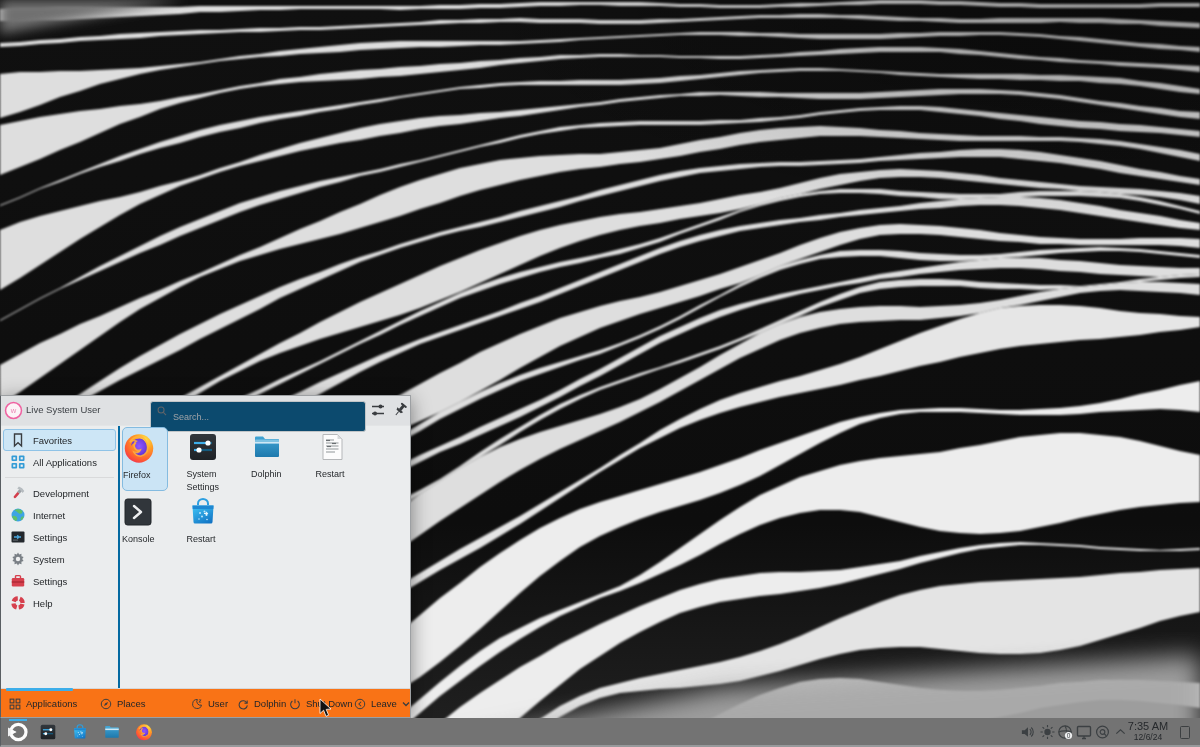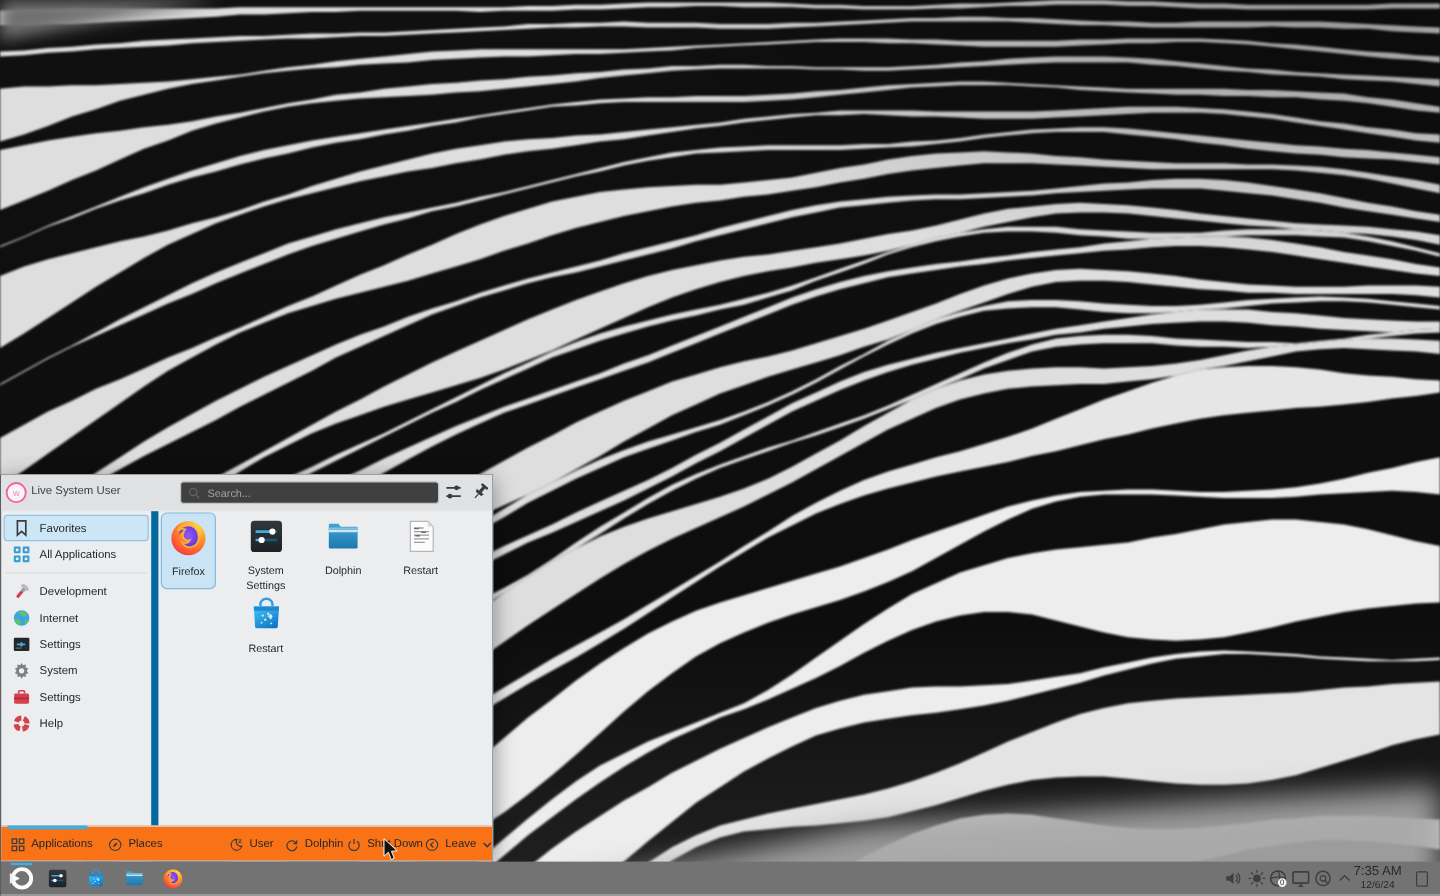--- a/index.html
+++ b/index.html
@@ -2,32 +2,32 @@
 <html><head><meta charset="utf-8"><style>
 *{margin:0;padding:0;box-sizing:border-box}
 html,body{width:1200px;height:747px;overflow:hidden}
 body{font-family:"Liberation Sans",sans-serif;position:relative;background:#111}
 #wall{position:absolute;left:0;top:0;width:1200px;height:747px}
 
 #menu{position:absolute;left:0;top:395px;width:411px;height:323px;background:#ebedee;border:1px solid #9da0a3;border-left:1px solid #595e62;box-shadow:0 4px 18px rgba(0,0,0,.45);display:flex;flex-direction:column;color:#232629}
 #mhead{height:29px;display:flex;align-items:center;position:relative;flex:0 0 auto;background:#dfe1e3}
 #avatar{position:absolute;left:3px;top:5px;width:19px;height:19px}
 #uname{position:absolute;left:25px;top:8px;font-size:9.5px;color:#3b3f44}
-#search{position:absolute;left:149px;top:5px;width:216px;height:19px;background:#404040;border:1px solid #c1c5c7;border-radius:3px;display:flex;align-items:center}
+#search{position:absolute;left:149px;top:5px;width:216px;height:31px;background:#0c4a6e;border:1px solid #c1c5c7;border-radius:3px;display:flex;align-items:center}
 #search span{color:#9fa3a7;font-size:9px;margin-left:22px}
 .hicon{position:absolute;top:6px;width:16px;height:16px}
 #mbody{flex:1;display:flex;min-height:0;border-top:1px solid #e3e5e6}
-#sidebar{width:131px;border-right:6px solid #0369a1;padding-top:3px;flex:0 0 auto}
+#sidebar{width:119px;border-right:2px solid #0369a1;padding-top:3px;flex:0 0 auto}
 .srow{height:22px;display:flex;align-items:center;margin:0 2px;border-radius:3px;border:1px solid transparent}
 .srow.sel{background:#cde6f6;border-color:#8fc3e7}
 .srow .si{width:16px;height:16px;margin-left:6px;flex:0 0 auto}
 .srow span{margin-left:7px;font-size:9.5px;white-space:nowrap}
 .ssep{height:1px;background:#d9dadb;margin:4px 4px 4px 4px}
 #grid{position:relative;flex:1}
-.cell{position:absolute;width:46px;height:64px;border-radius:5px;text-align:center}
+.cell{position:absolute;width:46px;height:64px;border-radius:5px;text-align:left}
 .cell.sel{background:#cbe4f5;border:1px solid #84bbe0}
 .cell .ci{margin:4px auto 0;width:32px;height:32px}
 .cell .cl{font-size:9px;line-height:13px;margin-top:1px;color:#26292c}
 #mfoot{flex:0 0 auto;height:29px;border-top:1px solid #d6d7d8;position:relative;font-size:9.5px;background:#f97316}
 #ftab{position:absolute;left:5px;top:-1px;width:67px;height:3px;background:#3daee9;border-radius:1px}
 .fitem{position:absolute;top:0;height:29px;display:flex;align-items:center}
 .fitem .fi{width:12px;height:12px;margin-right:5px}
 
 #bar{position:absolute;left:0;top:718px;width:1200px;height:29px;background:#737373;border-bottom:2px solid #97999b;border-left:1px solid #595e62}
 #bar .tb{position:absolute;top:50%;transform:translateY(-50%)}
@@ -246,20 +246,25 @@
               <path d="M10 15 H22.5"></path>
               <path d="M10 18 H22.5"></path>
               <path d="M10 21 H19"></path>
             </g>
 <g stroke="#6b6f72" stroke-width="1.2">
               <path d="M10 9.5 H14"></path>
               <path d="M16 12.5 H20"></path>
               <path d="M11 15.5 H15"></path>
             </g>
 </svg><div class="cl">Restart</div></div>
+   <div class="cell" style="left:2px;top:65.5px"><svg class="ci" viewBox="0 0 32 32">
+<rect x="3" y="3" width="26" height="26" rx="2.5" fill="#31363b"></rect>
+<rect x="3" y="3" width="26" height="26" rx="2.5" fill="none" stroke="#22262a" stroke-width="1"></rect>
+<path d="M12 10 L19 16 L12 22" fill="none" stroke="#eff0f1" stroke-width="2.4" stroke-linecap="round" stroke-linejoin="round"></path>
+</svg><div class="cl">Konsole</div></div>
    <div class="cell" style="left:66.5px;top:65.5px"><svg class="ci" viewBox="0 0 32 32">
 <defs>
               <linearGradient id="dcg" x1="0.2" y1="0" x2="0.8" y2="1">
                 <stop offset="0" stop-color="#3ec1f3"></stop>
                 <stop offset="1" stop-color="#1173c4"></stop>
               </linearGradient>
             </defs>
 <path d="M11 9 V7.5 A5 4.5 0 0 1 21 7.5 V9" fill="none" stroke="#2d9fe0" stroke-width="2"></path>
 <path d="M5.5 9.5 H26.5 L25.5 26 Q25.4 27.5 24 27.5 H8 Q6.6 27.5 6.5 26 Z" fill="url(#dcg)"></path>
 <path d="M5.5 9.5 H26.5 L26.3 13 H5.7 Z" fill="#1e88d2"></path>
@@ -281,21 +286,21 @@
         <svg class="fi" viewBox="0 0 16 16">
           <g fill="none" stroke="#3a3d40" stroke-width="1.4">
             <rect x="1.5" y="1.5" width="5" height="5"></rect>
             <rect x="9.5" y="1.5" width="5" height="5"></rect>
             <rect x="1.5" y="9.5" width="5" height="5"></rect>
             <rect x="9.5" y="9.5" width="5" height="5"></rect>
           </g>
         </svg>
         <span>Applications</span>
       </div>
-  <div class="fitem" style="left:89px">
+  <div class="fitem" style="left:99px">
         <svg class="fi" viewBox="0 0 16 16">
           <circle cx="8" cy="8" r="6.3" fill="none" stroke="#3a3d40" stroke-width="1.3"></circle>
           <path d="M10.8 5.2 L9 9 L5.2 10.8 L7 7 Z" fill="#3a3d40"></path>
         </svg>
         <span>Places</span>
       </div>
   <div class="fitem" style="left:190px">
         <svg class="fi" viewBox="0 0 16 16">
           <path d="M8.5 2 A6 6 0 1 0 14 9.5 A5 5 0 0 1 8.5 2Z" fill="none" stroke="#3a3d40" stroke-width="1.3"></path>
           <path d="M10.5 2.5 h3 l-3 3 h3" stroke="#3a3d40" stroke-width="1" fill="none"></path>

